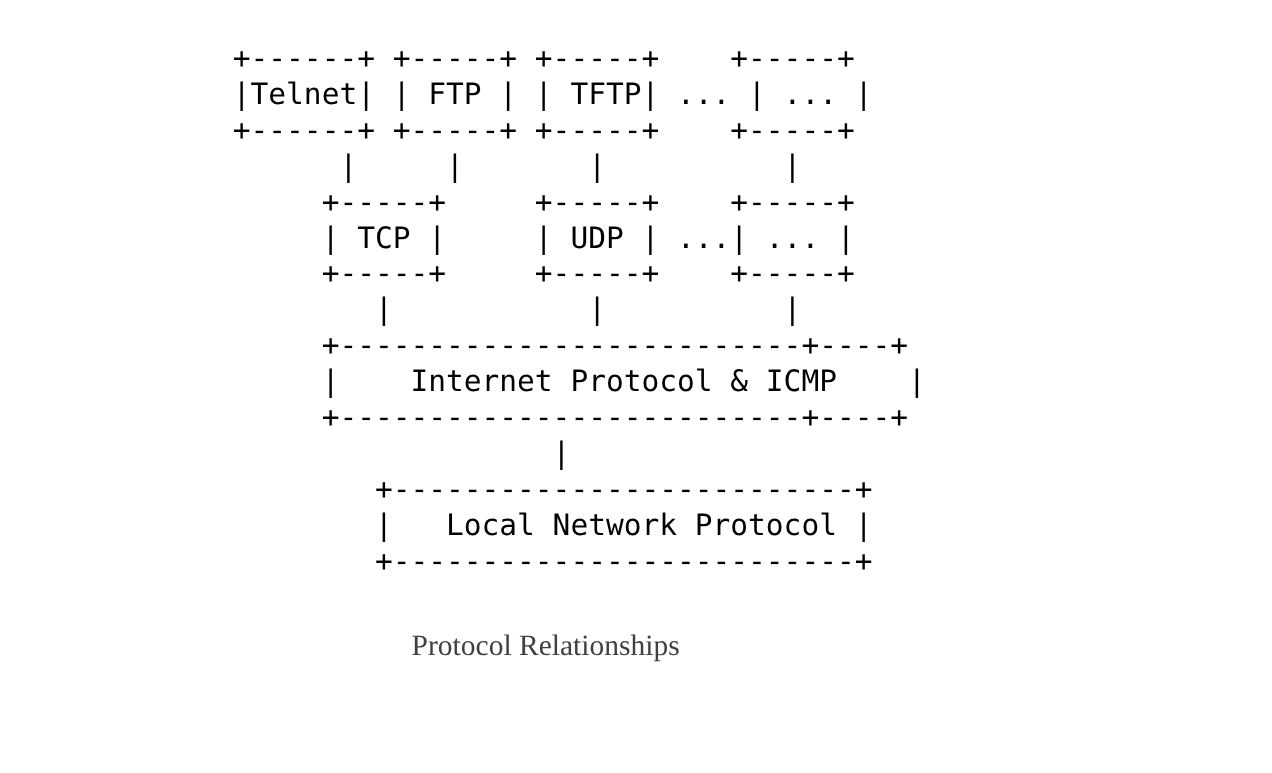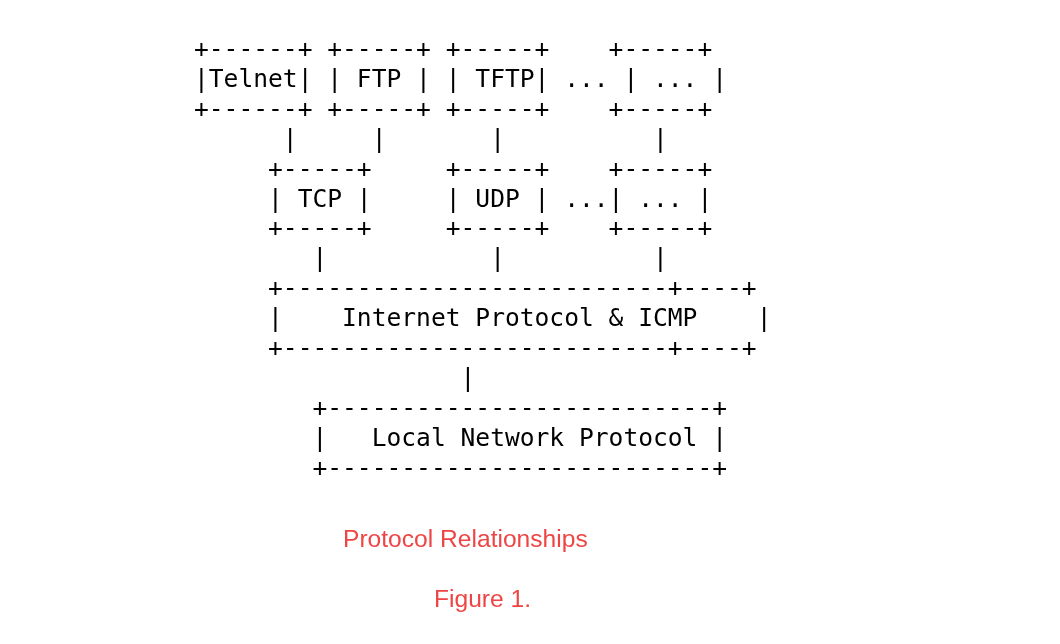--- a/index.html
+++ b/index.html
@@ -34,22 +34,22 @@
     letter-spacing: 0px;
     white-space: pre;
     font-weight: 500;
     -webkit-font-smoothing: antialiased;
   }
   .figure-caption,
   .figure-number {
     position: absolute;
     margin: 0;
     padding: 0;
-    color: #ef4444;
-    font-family: Liberation Sans, sans-serif;
+    color: #404040;
+    font-family: Liberation Serif, serif;
     font-size: 24.6px;
     line-height: 29.9px;
     white-space: pre;
     font-weight: 500;
   }
   .figure-caption { left: 194px; top: 524px; }
   .figure-number  { left: 194px; top: 584px; }
 </style>
 </head>
 <body>
@@ -67,15 +67,14 @@
      +--------------------------+----+
      |    Internet Protocol &amp; ICMP    |
      +--------------------------+----+
                   |
         +--------------------------+
         |   Local Network Protocol |
         +--------------------------+</pre>
 
   <div class="figure-caption" style="left: 343px;">Protocol Relationships</div>
 
-  <div class="figure-number" style="left: 434px;">Figure 1.</div>
 
 </div>
 
 </body></html>

